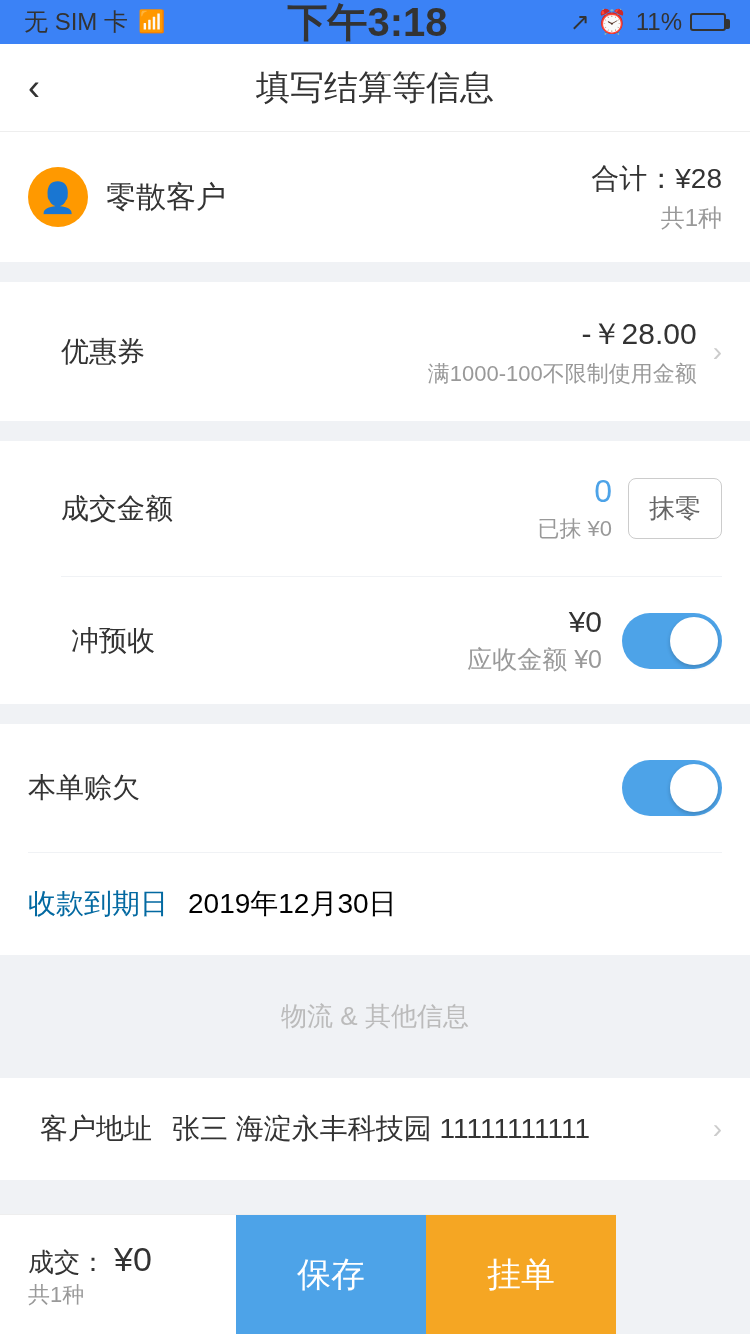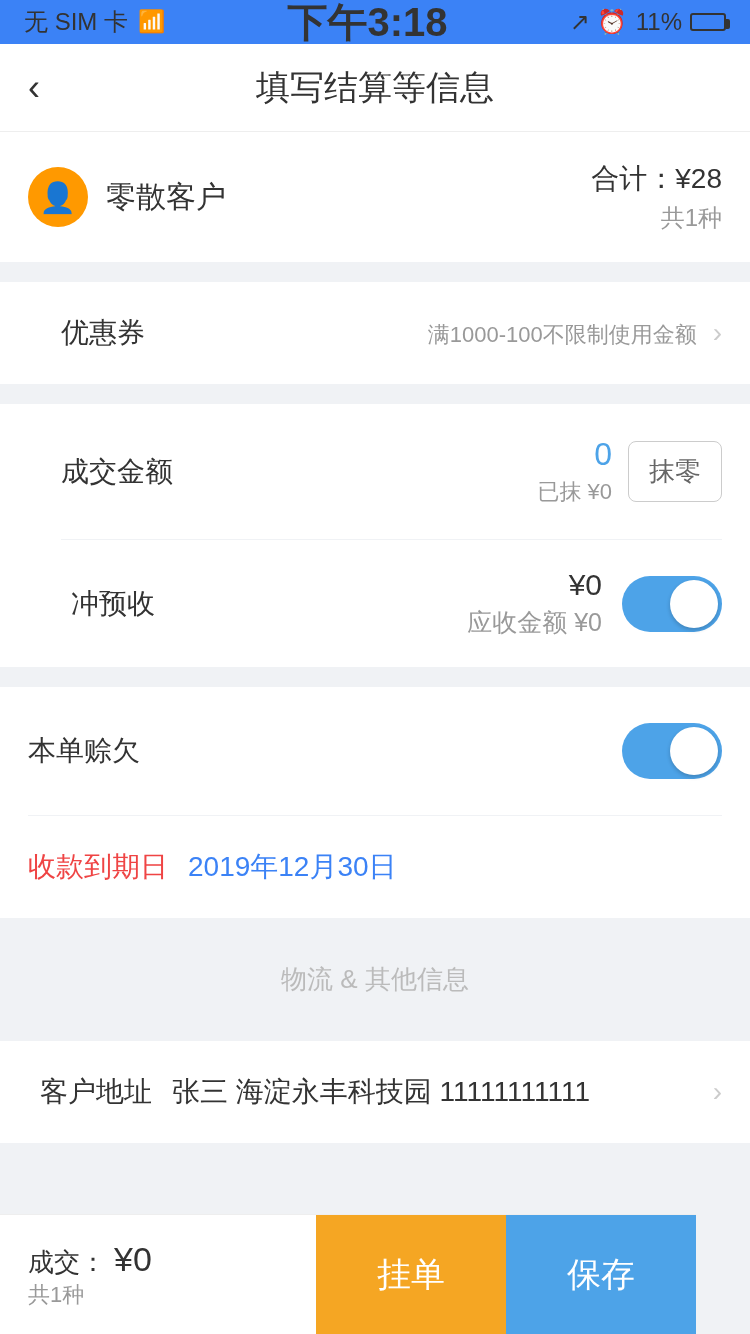--- a/index.html
+++ b/index.html
@@ -233,22 +233,22 @@
     }
 
     
     .due-date-row {
       display: flex;
       align-items: center;
       padding: 32px 0;
       gap: 20px;
       border-top: 1px solid #f0f2f5;
     }
-    .due-date-label { font-size: 28px; color: #ef4444; }
-    .due-date-value { font-size: 28px; color: #3b82f6; }
+    .due-date-label { font-size: 28px; color: #0369a1; }
+    .due-date-value { font-size: 28px; color: #000000; }
 
     
     .logistics-divider {
       background: #f0f2f5;
       padding: 24px 0;
       text-align: center;
     }
     .logistics-text {
       font-size: 26px;
       color: #bbb;
@@ -268,21 +268,21 @@
     
     .bottom-space {
       height: 200px;
       background: #f0f2f5;
     }
 
     
     .footer {
       position: fixed;
       bottom: 0;
-      width: 696px;
+      width: 616px;
       height: 120px;
       display: flex;
       align-items: center;
       background: #fff;
       border-top: 1px solid #eee;
     }
     .footer-info {
       flex: 1;
       padding-left: 28px;
     }
@@ -355,20 +355,21 @@
   </div>
 </div>
 
 <div class="section-divider"></div>
 
 <div class="card">
   <div class="row-item">
     <span class="row-label">优惠券</span>
     <div class="row-right">
       <div class="row-value-block">
+        <div class="discount-amount">-￥28.00</div>
         <div class="discount-sub">满1000-100不限制使用金额</div>
       </div>
       <span class="chevron">›</span>
     </div>
   </div>
 </div>
 
 <div class="section-divider"></div>
 
 <div class="card">
@@ -431,15 +432,15 @@
 <div class="bottom-space"></div>
 
 <div class="footer">
   <div class="footer-info">
     <div class="footer-deal-row">
       <span class="footer-deal-label">成交：</span>
       <span class="footer-deal-amount">¥0</span>
     </div>
     <div class="footer-count">共1种</div>
   </div>
+  <button class="footer-btn btn-save">保存</button>
   <button class="footer-btn btn-pending">挂单</button>
-  <button class="footer-btn btn-save">保存</button>
 </div>
 
 </body></html>

